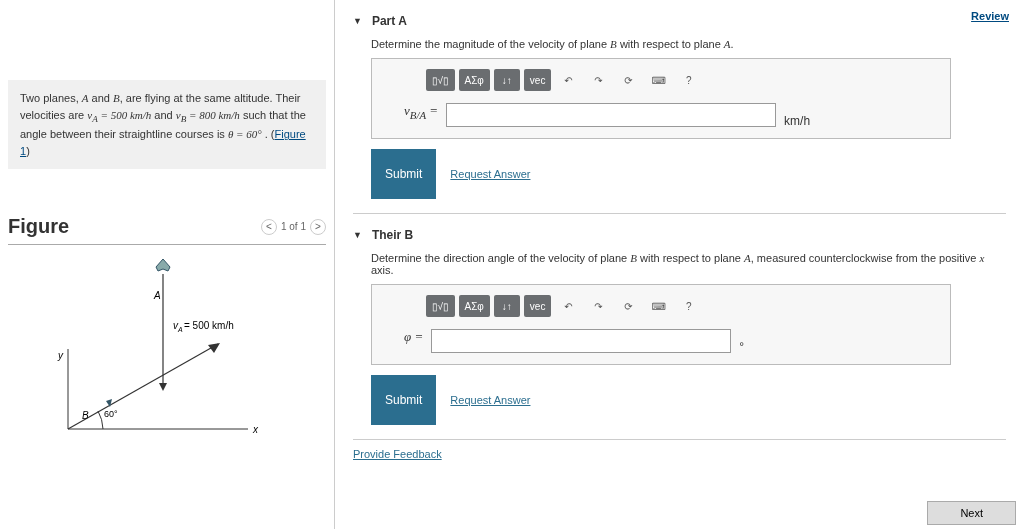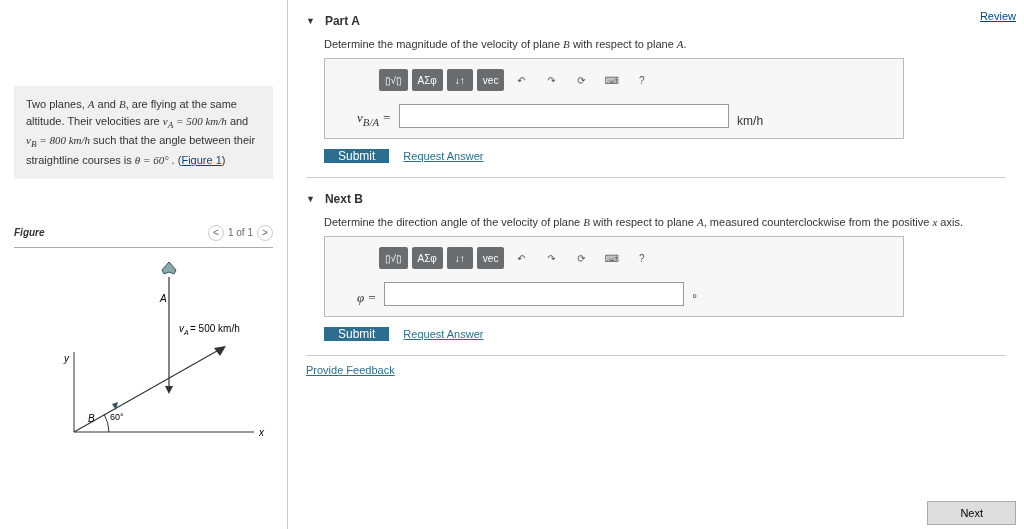--- a/index.html
+++ b/index.html
@@ -1,44 +1,44 @@
 <!DOCTYPE html>
 <html><head>
 <meta charset="utf-8">
 <style>
   * { box-sizing: border-box; margin: 0; padding: 0; }
   body { font-family: Arial, sans-serif; font-size: 11px; color: #333; width: 1024px; height: 529px; overflow: hidden; background: #fff; }
   .layout { display: flex; height: 100%; }
-  .left { width: 288px; padding: 6px; border-right: 1px solid #ccc; }
+  .left { width: 335px; padding: 0; border-right: 1px solid #ccc; }
   .right { flex: 1; padding: 8px 18px; position: relative; }
   .problem-box { background: #f0f0f0; padding: 10px 12px; margin: 80px 8px 0 8px; line-height: 1.5; font-size: 11px; }
   .figure-section { margin: 40px 8px 0 8px; }
   .figure-hdr { display: flex; justify-content: space-between; align-items: center; padding: 6px 0; border-bottom: 1px solid #aaa; }
-  .figure-hdr h3 { font-size: 10px; font-weight: bold; font-style: italic; }
+  .figure-hdr h3 { font-size: 20px; font-weight: bold; }
   .fig-nav { display: flex; align-items: center; gap: 4px; font-size: 10px; color: #666; }
   .fig-nav .circ { width: 16px; height: 16px; border: 1px solid #ccc; border-radius: 50%; display: flex; align-items: center; justify-content: center; font-size: 10px; cursor: pointer; }
   .fig-img { padding: 14px 0 0 40px; }
-  .review { position: absolute; top: 10px; right: 8px; font-size: 11px; color: #004a80; text-decoration: underline; }
+  .review { position: absolute; top: 10px; right: 15px; font-size: 11px; color: #004a80; text-decoration: underline; font-weight: bold; }
   .part { margin-bottom: 14px; }
   .part-hdr { display: flex; align-items: center; gap: 10px; padding: 6px 0 10px 0; }
   .caret { font-size: 9px; color: #333; }
   .part-hdr b { font-size: 12px; }
   .part-body { padding-left: 18px; }
   .prompt { font-size: 11px; margin-bottom: 8px; }
   .instr { font-size: 11px; font-weight: bold; margin-bottom: 8px; }
   .answer-box { border: 1px solid #bbb; background: #f7f7f7; padding: 10px 14px; margin-bottom: 10px; width: 580px; }
   .toolbar { display: flex; align-items: center; gap: 4px; margin: 0 0 12px 40px; }
   .tool-btn { background: #6a6d70; color: #fff; height: 22px; min-width: 26px; padding: 0 6px; display: flex; align-items: center; justify-content: center; font-size: 10px; border-radius: 2px; cursor: pointer; }
   .tool-btn.light { background: transparent; color: #555; }
-  .input-row { display: flex; align-items: flex-end; gap: 8px; margin-left: 18px; }
+  .input-row { display: flex; align-items: flex-start; gap: 8px; margin-left: 18px; }
   .var { font-style: italic; font-family: 'Times New Roman', serif; font-size: 13px; }
   .ans-input { width: 330px; height: 24px; border: 1px solid #999; padding: 2px 6px; background: #fff; }
   .unit { font-size: 12px; margin-top: 11px; }
   .actions { display: flex; align-items: center; gap: 14px; }
-  .submit-btn { background: #2b6e8f; color: #fff; border: none; padding: 0 14px; font-size: 12px; cursor: pointer; }
+  .submit-btn { background: #2b6e8f; color: #fff; border: none; padding: 18px 14px; font-size: 12px; cursor: pointer; }
   .link { color: #2b6e8f; font-size: 11px; text-decoration: underline; cursor: pointer; font-weight: normal; }
   .feedback { color: #2b6e8f; font-size: 11px; text-decoration: underline; cursor: pointer; margin-top: 0; display: inline-block; }
   hr.sep { border: none; border-top: 1px solid #ccc; margin: 8px 0; }
   .next-btn { position: absolute; bottom: 4px; right: 8px; background: #ddd; border: 1px solid #aaa; padding: 5px 32px; font-size: 11px; cursor: pointer; }
   .i { font-style: italic; font-family: 'Times New Roman', serif; }
   .fig1link { color: #004a80; text-decoration: underline; cursor: pointer; }
 </style>
 </head>
 <body>
 
@@ -116,21 +116,21 @@
           <span class="link">Request Answer</span>
         </div>
       </div>
     </div>
 
     <hr class="sep">
 
     <div class="part">
       <div class="part-hdr">
         <span class="caret">▼</span>
-        <b>Next B</b>
+        <b>Their B</b>
       </div>
       <div class="part-body">
         <div class="prompt">Determine the direction angle of the velocity of plane <span class="i">B</span> with respect to plane <span class="i">A</span>, measured counterclockwise from the positive <span class="i">x</span> axis.</div>
         <div class="answer-box">
           <div class="toolbar">
             <span class="tool-btn">▯√▯</span>
             <span class="tool-btn">ΑΣφ</span>
             <span class="tool-btn">↓↑</span>
             <span class="tool-btn">vec</span>
             <span class="tool-btn light">↶</span>

